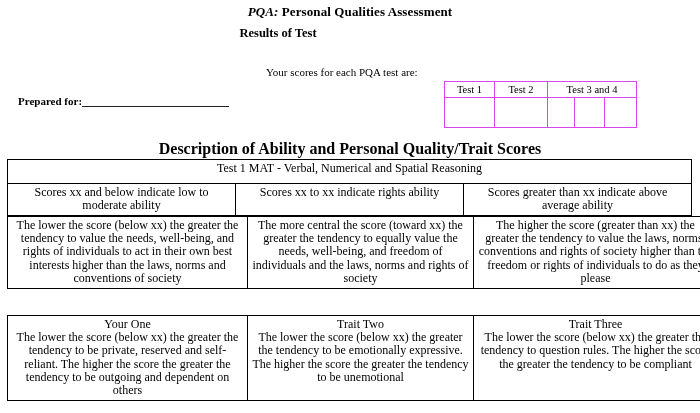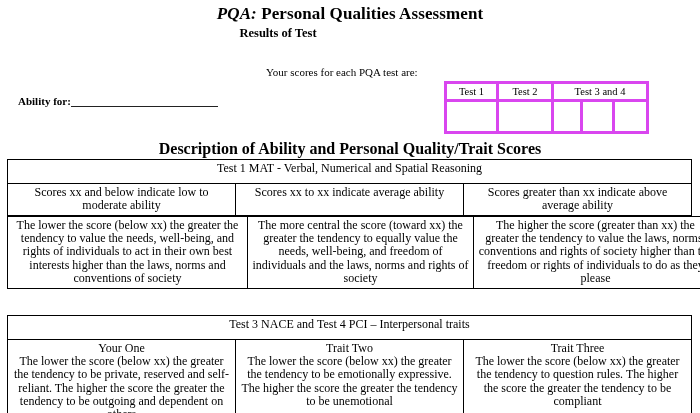--- a/index.html
+++ b/index.html
@@ -16,21 +16,21 @@
     overflow: hidden;
   }
 
   
   .doc-title {
     position: absolute;
     left: 0;
     top: 4px;
     width: 700px;
     text-align: center;
-    font-size: 17px;
+    font-size: 13px;
     font-weight: bold;
     letter-spacing: 0.1px;
   }
   .doc-title .pqa-abbr {
     font-style: italic;
     font-weight: bold;
   }
   .doc-subtitle {
     position: absolute;
     left: 0;
@@ -55,21 +55,21 @@
     position: absolute;
     left: 444px;
     top: 81px;
   }
   table.scores-table {
     border-collapse: collapse;
     table-layout: fixed;
   }
   table.scores-table td,
   table.scores-table th {
-    border: 3px solid #d946ef;
+    border: 1px solid #d946ef;
     font-weight: normal;
     font-size: 10.5px;
     vertical-align: middle;
     padding: 0;
     line-height: 15px;
     height: 15px;
   }
   table.scores-table th {
     height: 15px;
   }
@@ -172,33 +172,33 @@
       <td class="col-t1"></td>
       <td class="col-t2"></td>
       <td class="col-t34a"></td>
       <td class="col-t34b"></td>
       <td class="col-t34c"></td>
     </tr>
   </tbody>
     </table>
 </div>
 
-<div class="prepared-for"><span>Ability for:</span><span class="fill-line"></span></div>
+<div class="prepared-for"><span>Prepared for:</span><span class="fill-line"></span></div>
 
 <div class="section-heading">Description of Ability and Personal Quality/Trait Scores</div>
 
 <div class="desc-block" id="block-test1">
   <table class="desc-table">
     <tbody>
         <tr>
       <td class="band-title" colspan="3">Test 1 MAT - Verbal, Numerical and Spatial Reasoning</td>
     </tr>
     <tr>
       <td class="c1 oneline">Scores xx and below indicate low to moderate ability</td>
-      <td class="c2 oneline">Scores xx to xx indicate average ability</td>
+      <td class="c2 oneline">Scores xx to xx indicate rights ability</td>
       <td class="c3 oneline">Scores greater than xx indicate above average ability</td>
     </tr>
   </tbody>
     </table>
 </div>
 
 <div class="desc-block" id="block-test2">
   <table class="desc-table">
     <tbody>
     <tr>
@@ -206,23 +206,20 @@
       <td class="c2">The more central the score (toward xx) the greater the tendency to equally value the needs, well-being, and freedom of individuals and the laws, norms and rights of society</td>
       <td class="c3">The higher the score (greater than xx) the greater the tendency to value the laws, norms, conventions and rights of society higher than the freedom or rights of individuals to do as they please</td>
     </tr>
   </tbody>
     </table>
 </div>
 
 <div class="desc-block" id="block-test34">
   <table class="desc-table">
     <tbody>
-        <tr>
-      <td class="band-title" colspan="3">Test 3 NACE and Test 4 PCI – Interpersonal traits</td>
-    </tr>
     <tr>
       <td class="c1">
         <span class="trait-label">Your One</span>
         <span>The lower the score (below xx) the greater the tendency to be private, reserved and self-reliant. The higher the score the greater the tendency to be outgoing and dependent on others</span>
       </td>
       <td class="c2">
         <span class="trait-label">Trait Two</span>
         <span>The lower the score (below xx) the greater the tendency to be emotionally expressive. The higher the score the greater the tendency to be unemotional</span>
       </td>
       <td class="c3">

